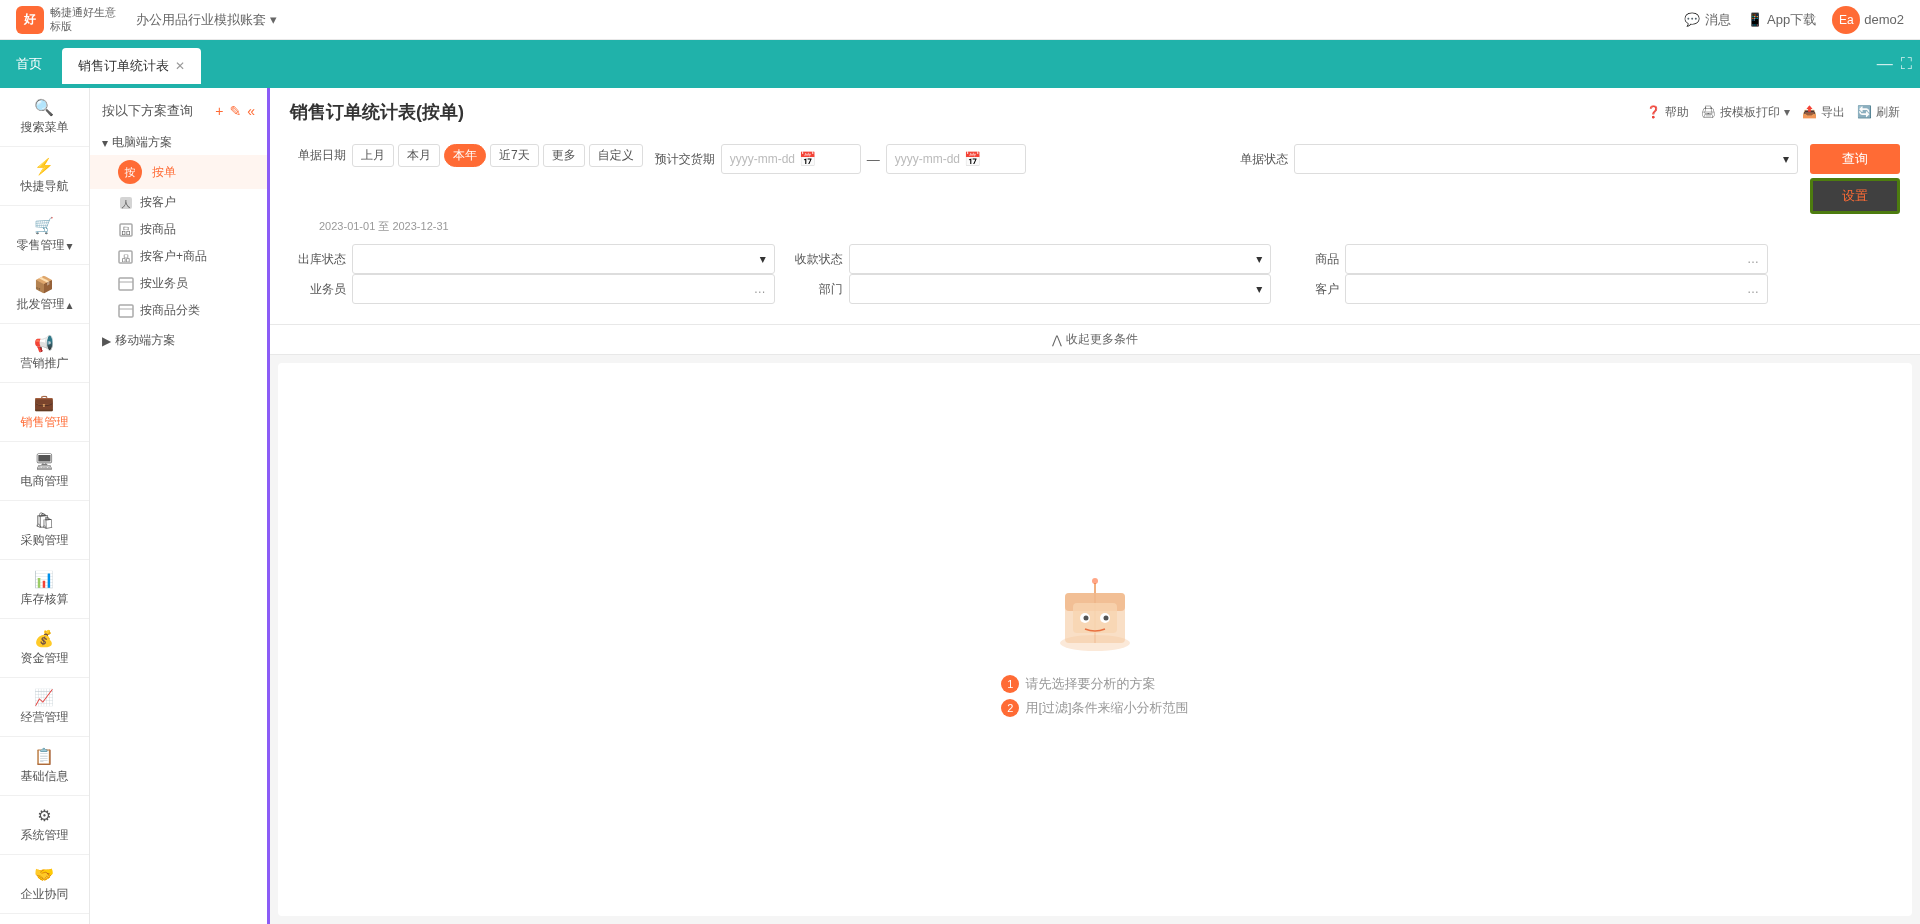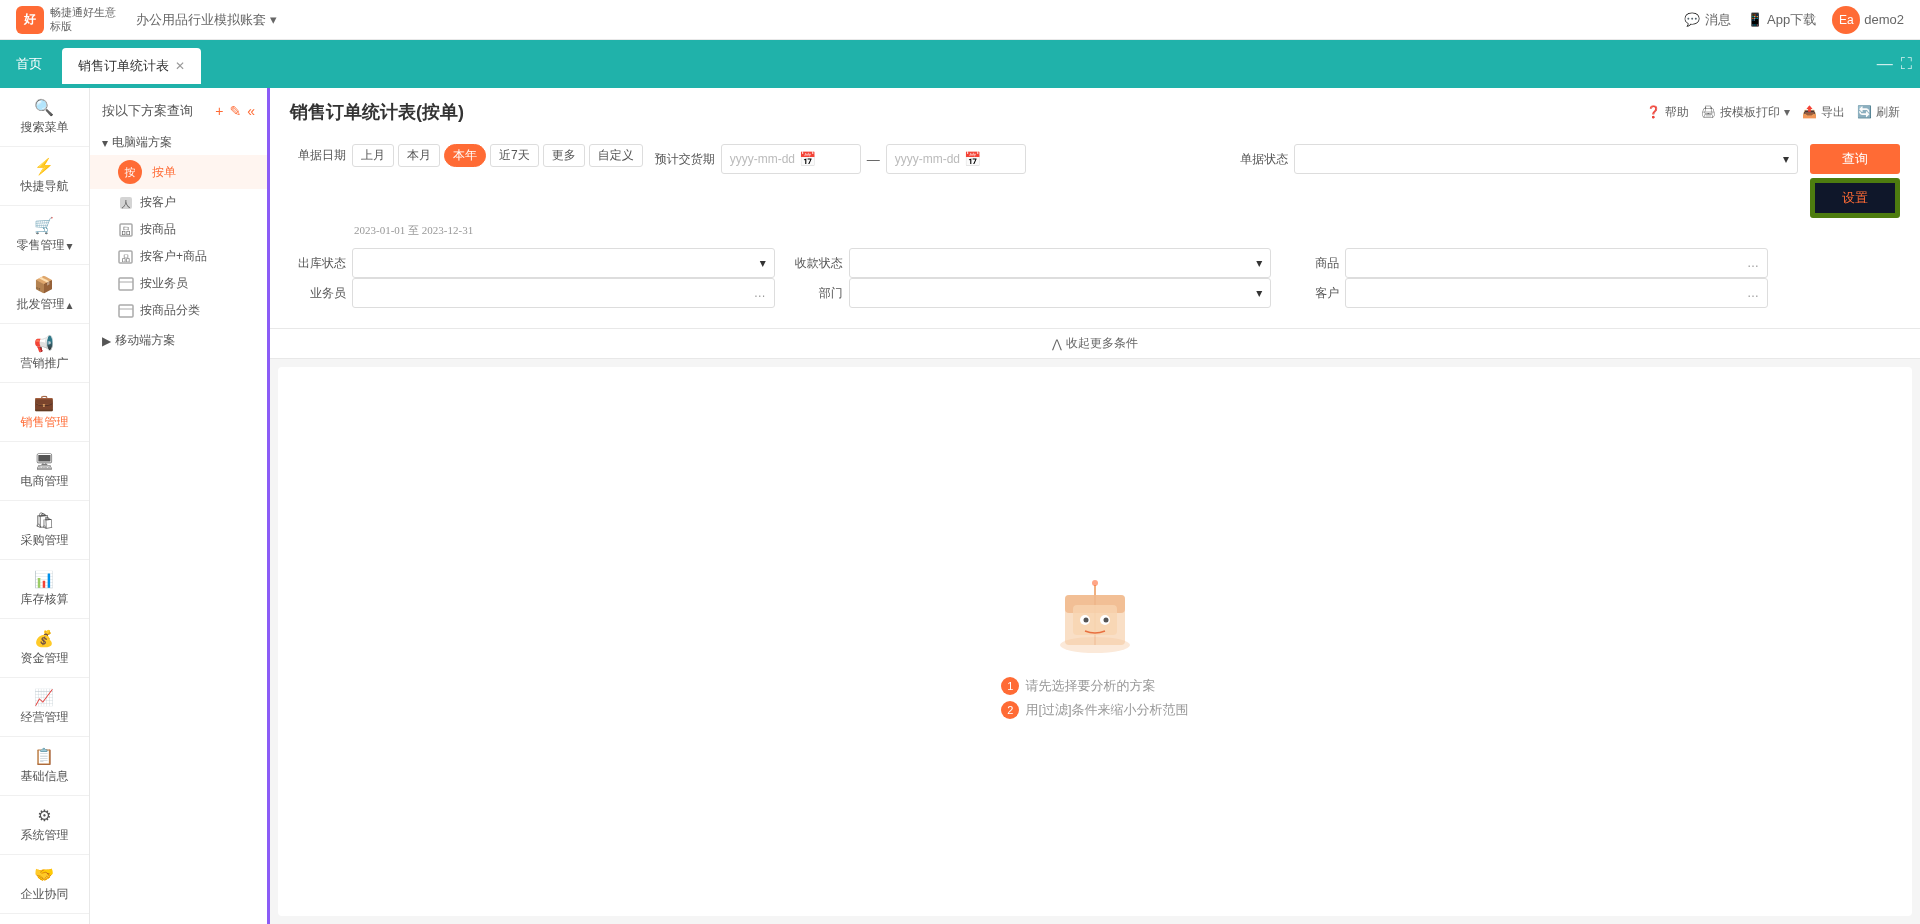--- a/index.html
+++ b/index.html
@@ -66,21 +66,21 @@
     .filter-label { color: #555; font-size: 12px; white-space: nowrap; min-width: 56px; text-align: right; }
     .filter-date-buttons { display: flex; gap: 4px; align-items: center; }
     .date-btn { padding: 2px 8px; border: 1px solid #ddd; border-radius: 3px; font-size: 12px; cursor: pointer; color: #555; background: white; }
     .date-btn.active { background: #ff6b35; color: white; border-color: #ff6b35; border-radius: 12px; }
     .date-range-text { font-size: 11px; color: #999; margin-left: 4px; }
     .filter-select { flex: 1; height: 30px; border: 1px solid #ddd; border-radius: 3px; padding: 0 8px; font-size: 12px; color: #333; background: white; display: flex; align-items: center; justify-content: space-between; cursor: pointer; }
     .filter-date-input { width: 140px; height: 30px; border: 1px solid #ddd; border-radius: 3px; padding: 0 8px; font-size: 12px; color: #bbb; background: white; display: flex; align-items: center; gap: 4px; }
     .filter-dash { color: #555; }
     .filter-ellipsis { color: #999; font-size: 12px; cursor: pointer; }
     .search-btn { background: #ff6b35; color: white; border: none; border-radius: 3px; padding: 6px 32px; font-size: 13px; cursor: pointer; }
-    .setting-btn { background: #0f172a; color: #ff6b35; border: 5px solid #4d7c0f; border-radius: 3px; padding: 6px 16px; font-size: 13px; cursor: pointer; }
+    .setting-btn { background: #404040; color: #ff6b35; border: 3px solid #4d7c0f; border-radius: 3px; padding: 6px 16px; font-size: 13px; cursor: pointer; }
     .btn-group { display: flex; flex-direction: column; gap: 4px; }
 
     
     .main-content { flex: 1; display: flex; flex-direction: column; align-items: center; justify-content: center; background: #fff; margin: 8px; border-radius: 4px; }
     .empty-state { display: flex; flex-direction: column; align-items: center; gap: 12px; }
     .empty-hint { display: flex; flex-direction: column; gap: 6px; }
     .empty-hint-item { display: flex; align-items: center; gap: 6px; color: #999; font-size: 13px; }
     .hint-num { width: 18px; height: 18px; background: #ff6b35; border-radius: 50%; color: white; font-size: 11px; display: flex; align-items: center; justify-content: center; flex-shrink: 0; }
 
     .divider-horizontal { height: 1px; background: #e8e8e8; margin: 0; }
@@ -345,21 +345,21 @@
                 <span>▾</span>
               </div>
             </div>
 
             <div class="btn-group">
               <button class="search-btn">查询</button>
               <button class="setting-btn">设置</button>
             </div>
           </div>
 
-          <div style="margin-left:60px; margin-top:-8px; margin-bottom:10px;font-family:Liberation Serif, serif;">
+          <div style="margin-left:25px; margin-top:-8px; margin-bottom:10px;">
             <span class="date-range-text">2023-01-01 至 2023-12-31</span>
           </div>
 
           <div style="display:flex; align-items:center; gap:12px; ">
             <div style="display:flex; align-items:center; gap:6px; flex:1;">
               <span class="filter-label">出库状态</span>
               <div class="filter-select" style="flex:1;">
                 <span></span>
                 <span>▾</span>
               </div>

